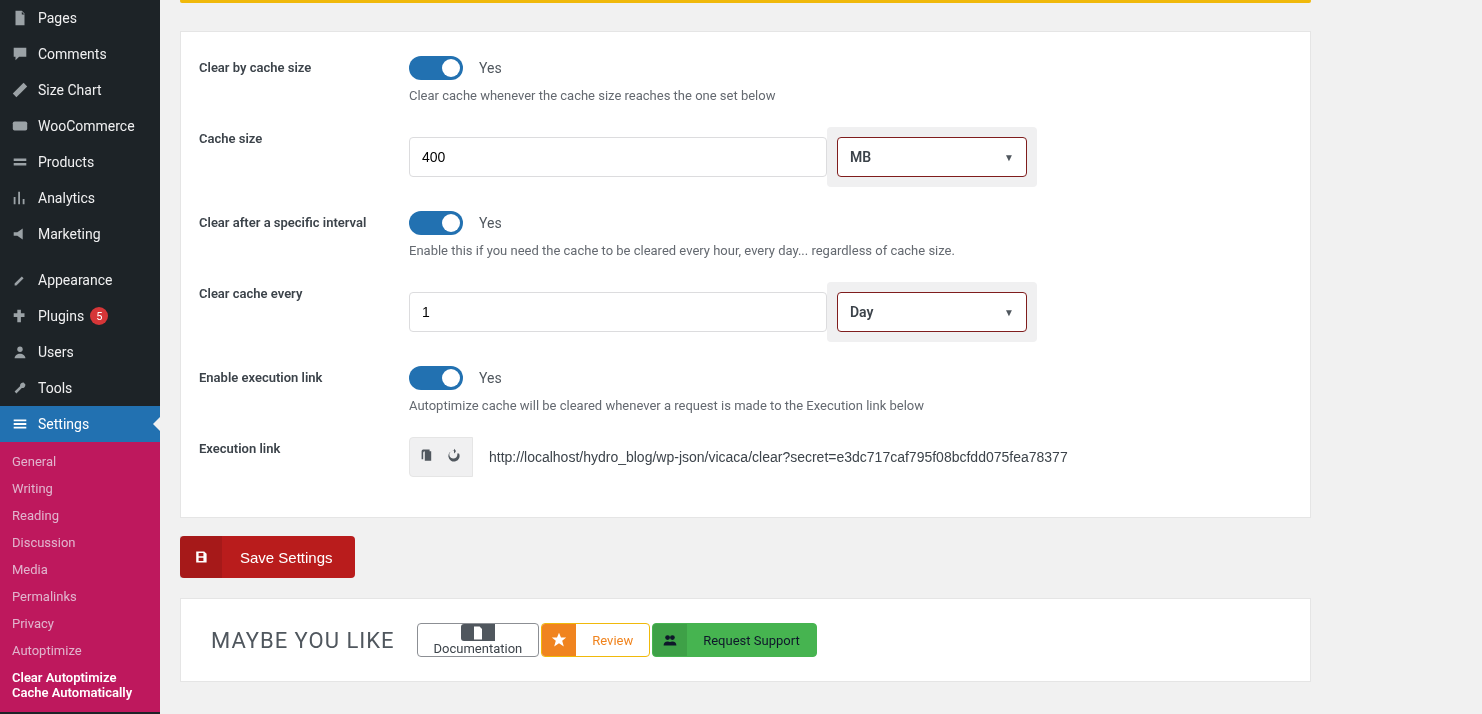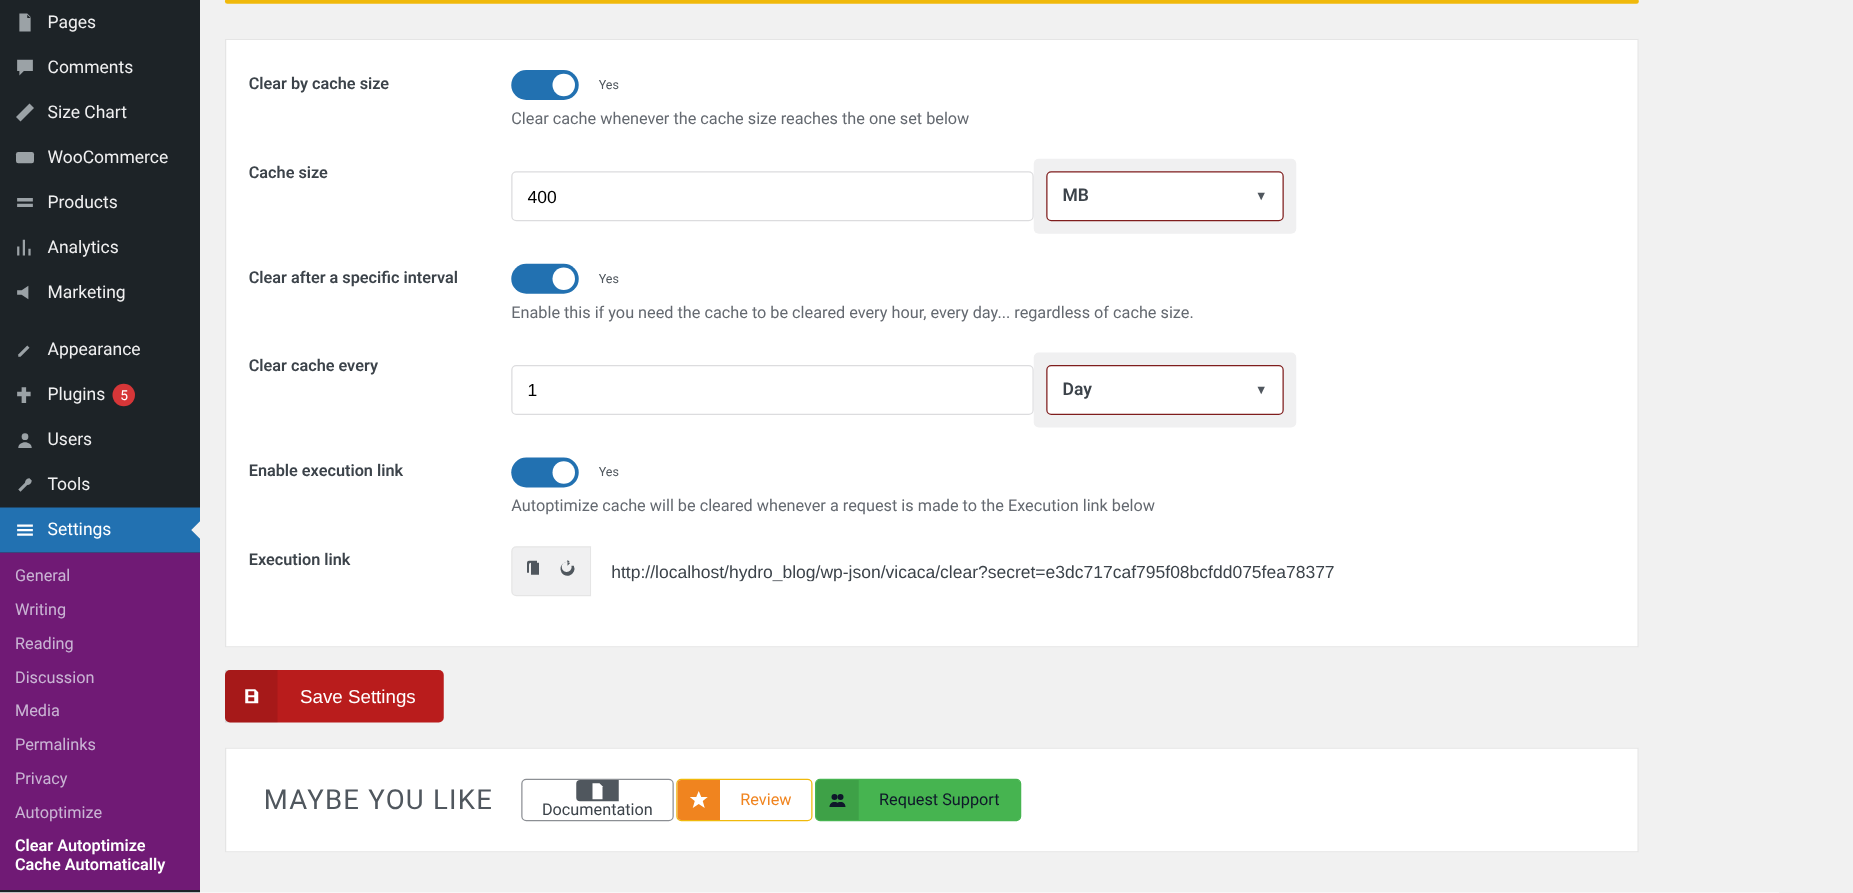--- a/index.html
+++ b/index.html
@@ -54,21 +54,21 @@
   color: #fff;
   border-radius: 9px;
   font-size: 11px;
   min-width: 18px;
   height: 18px;
   align-items: center;
   justify-content: center;
   margin-left: 6px;
   padding: 0 6px;
 }
-.submenu { background: #701a75; padding: 6px 0; }
+.submenu { background: #be185d; padding: 6px 0; }
 .sub-item {
   padding: 6px 12px;
   font-size: 13px;
   color: rgba(240,246,252,.7);
   cursor: pointer;
 }
 .sub-item.current { color: #fff; font-weight: 600; }
 
 .main { flex: 1; padding: 0 20px 20px; overflow: hidden; }
 .topbar { height: 4px; background: #f0b90b; border-radius: 2px; margin-top: -1px; }
@@ -106,21 +106,21 @@
 }
 .toggle-thumb {
   width: 18px;
   height: 18px;
   background: #fff;
   border-radius: 50%;
   position: absolute;
   top: 3px;
   right: 3px;
 }
-.tog-label { font-size: 10px; color: #50575e; }
+.tog-label { font-size: 14px; color: #50575e; }
 .desc {
   color: #646970;
   font-size: 13px;
   margin-top: 8px;
 }
 .inp-text {
   border: 1px solid #dcdcde;
   border-radius: 4px;
   padding: 16px 12px;
   height: 40px;

